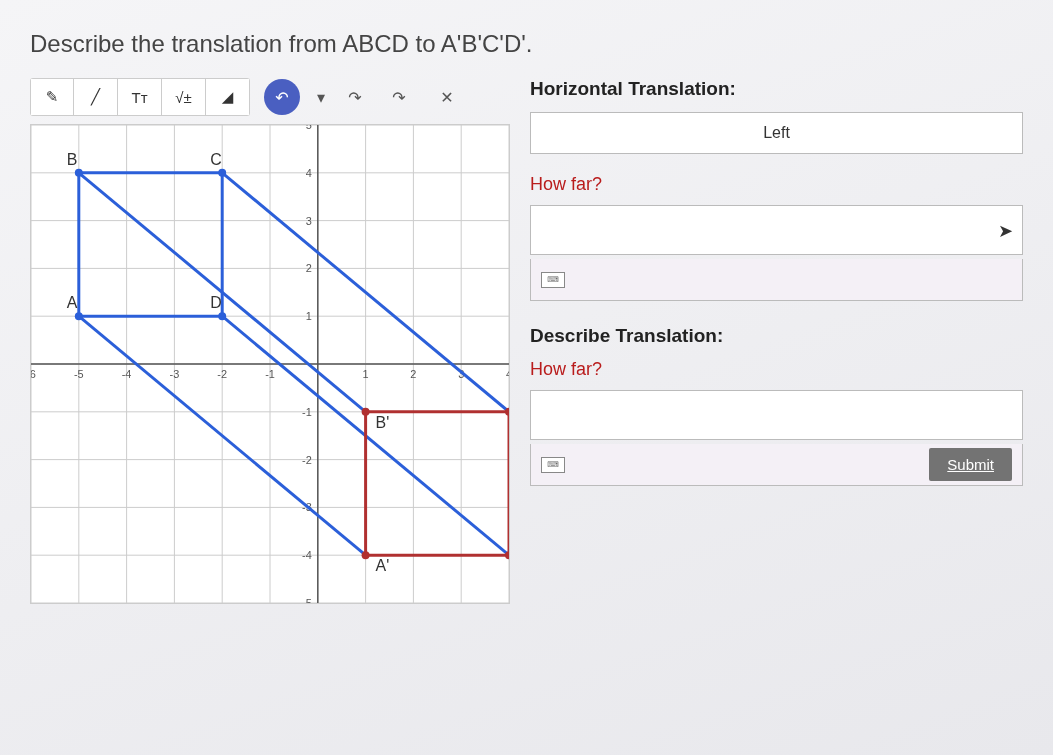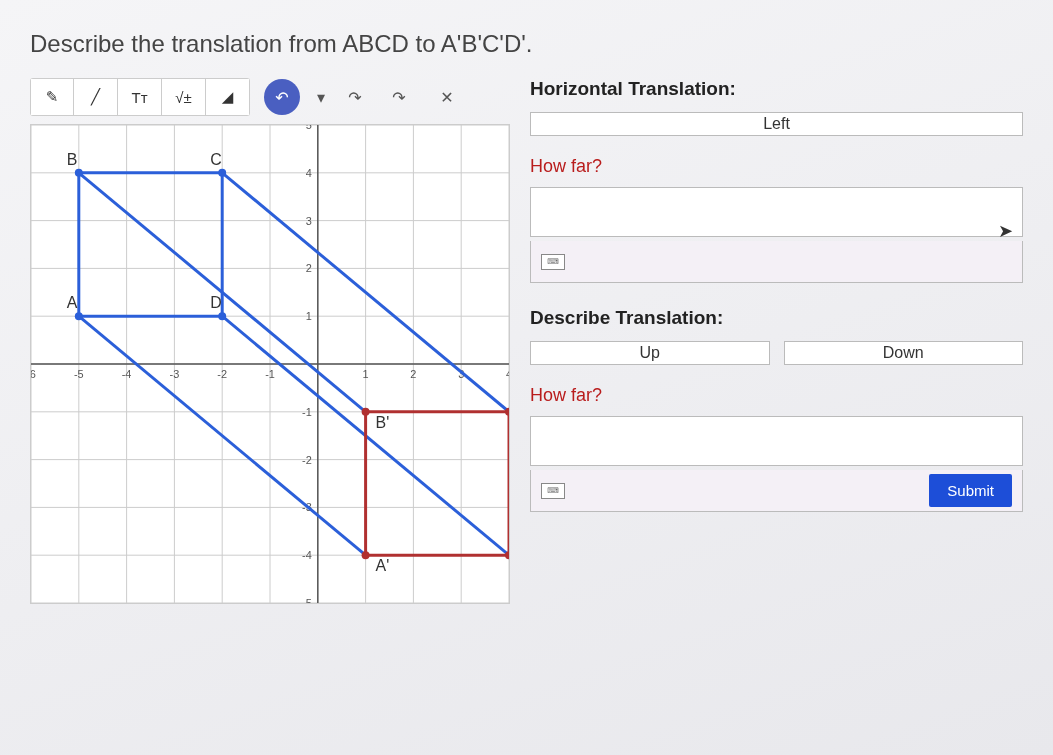--- a/index.html
+++ b/index.html
@@ -60,21 +60,21 @@
       width: 480px; height: 480px;
       position: relative;
     }
     .graph-svg { width: 100%; height: 100%; }
     .section-label {
       font-size: 19px; font-weight: bold; color: #222;
       margin-bottom: 12px;
     }
     .btn-row { display: flex; gap: 14px; margin-bottom: 20px; }
     .choice-btn {
-      flex: 1; height: 24px;
+      flex: 1; height: 42px;
       border: 1px solid #bbb; background: #fff;
       font-size: 16px; color: #333; cursor: pointer;
     }
     .howfar { font-size: 18px; color: #b91c1c; margin-bottom: 10px; }
     .input-box {
       border: 1px solid #bbb; background: #fff;
       height: 50px; width: 100%; margin-bottom: 4px;
       padding: 8px; font-size: 16px;
     }
     .input-footer {
@@ -83,23 +83,24 @@
       display: flex; align-items: center; padding: 0 10px;
       margin-bottom: 24px;
       justify-content: space-between;
     }
     .kbd-icon {
       width: 24px; height: 16px; border: 1px solid #888;
       display: inline-flex; align-items: center; justify-content: center;
       font-size: 8px; background: #fff; color: #666;
     }
     .submit-btn {
-      background: #1d4ed8; color: #fff; border: none;
+      background: #737373; color: #fff; border: none;
       padding: 8px 18px; font-size: 15px; cursor: pointer;
       border-radius: 2px;
+      text-decoration: underline;
     }
     .cursor-icon {
       position: absolute; right: 40px; top: 220px;
       font-size: 18px; color: #333; pointer-events: none;
     }
   </style>
 </head>
 <body>
 
 <h1 class="title">Describe the translation from ABCD to A'B'C'D'.</h1>
@@ -198,24 +199,20 @@
     <div class="btn-row">
       <button class="choice-btn">Left</button>
     </div>
     <div class="howfar">How far?</div>
     <input class="input-box" style="">
     <div class="input-footer">
       <span class="kbd-icon">⌨</span>
     </div>
 
     <div class="section-label">Describe Translation:</div>
-    <div class="btn-row">
-      <button class="choice-btn">Up</button>
-      <button class="choice-btn">Down</button>
-    </div>
     <div class="howfar">How far?</div>
     <input class="input-box" style="">
     <div class="input-footer">
       <span class="kbd-icon">⌨</span>
       <button class="submit-btn">Submit</button>
     </div>
   </div>
 </div>
 
 <div class="cursor-icon">➤</div>

